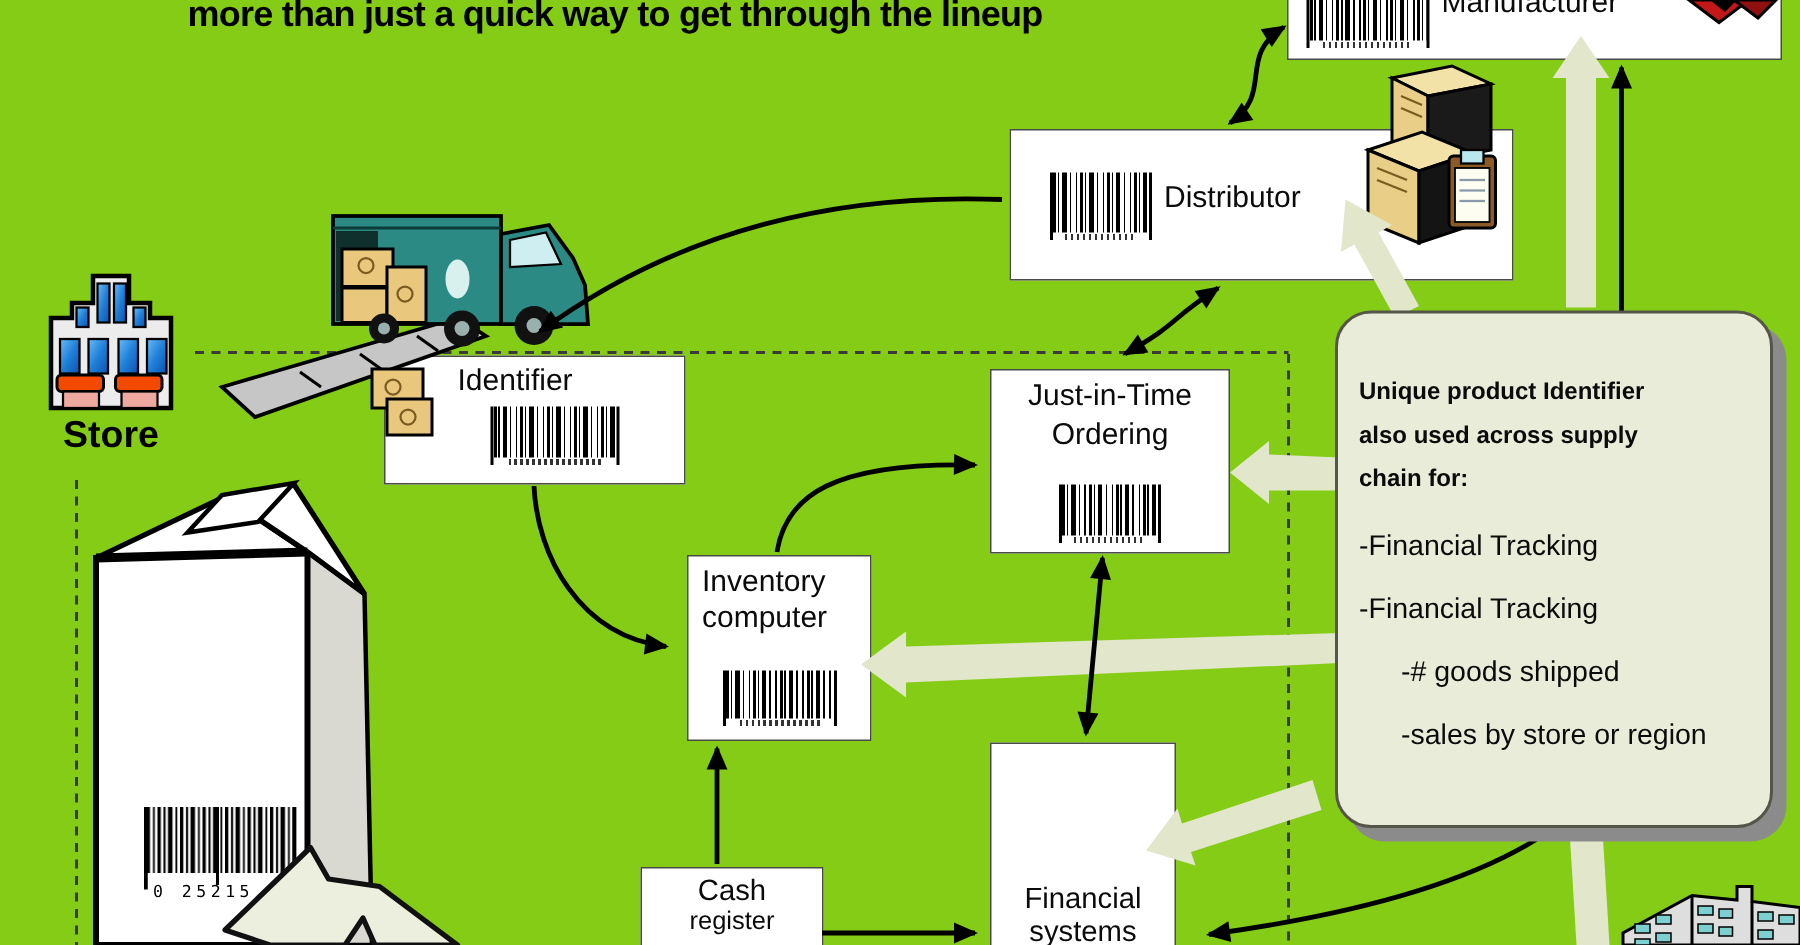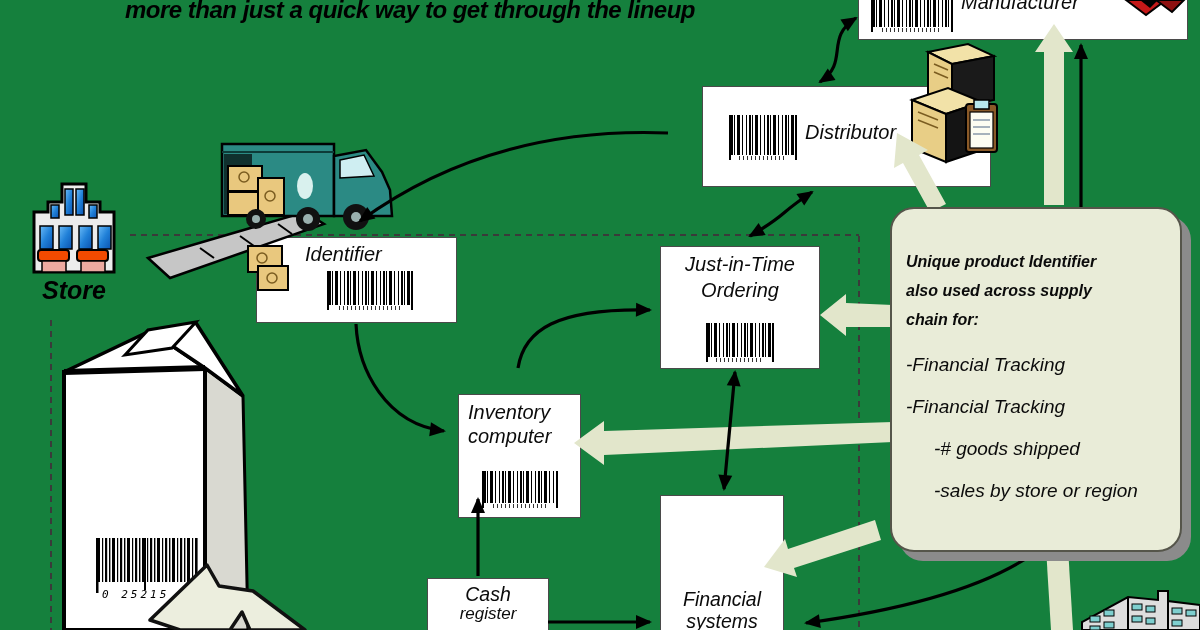--- a/index.html
+++ b/index.html
@@ -1,17 +1,17 @@
 <!DOCTYPE html>
 <html><head>
 <meta charset="utf-8">
 <style>
   html,body{margin:0;padding:0;background:#fff;}
-  #stage{position:relative;width:1200px;height:630px;overflow:hidden;background:#15803d;
-         font-family:"Liberation Sans",sans-serif;font-style:italic;}
+  #stage{position:relative;width:1200px;height:630px;overflow:hidden;background:#84cc16;
+         font-family:"Liberation Sans",sans-serif;}
   #caption{position:absolute;left:70px;top:-4px;width:680px;text-align:center;
            font-size:24px;font-weight:bold;color:#000;letter-spacing:-0.5px;white-space:nowrap;}
   .node{position:absolute;background:#fff;border:1.6px solid #4a4a4a;z-index:1;}
   .lbl{position:absolute;font-size:20px;line-height:1.15;color:#0b0b0b;white-space:nowrap;}
   .ctr{text-align:center;left:0;right:0;}
   .barcode{position:absolute;
      background:repeating-linear-gradient(90deg,#000 0 2px,#fff 2px 3px,#000 3px 4px,#fff 4px 6px,
         #000 6px 9px,#fff 9px 11px,#000 11px 12px,#fff 12px 15px,#000 15px 16px,#fff 16px 18px);}
   .barcode::before{content:"";position:absolute;left:-2px;right:-2px;top:0;bottom:-5px;
      border-left:2px solid #000;border-right:2px solid #000;}
@@ -33,37 +33,37 @@
 
 <div id="stage">
 
   <div id="caption">more than just a quick way to get through the lineup</div>
 
   <div class="node" style="left:858px;top:-62px;width:328px;height:100px;">
     <div class="barcode" style="left:14px;top:56px;width:78px;height:32px;"></div>
     <span class="lbl" style="left:102px;top:52px;">Manufacturer</span>
   </div>
 
-  <div class="node" style="left:702px;top:86px;width:287px;height:99px;">
+  <div class="node" style="left:673px;top:86px;width:287px;height:99px;padding-left:47px;">
     <div class="barcode" style="left:28px;top:28px;width:64px;height:40px;"></div>
     <span class="lbl" style="left:102px;top:34px;">Distributor</span>
   </div>
 
   <div class="node" style="left:256px;top:237px;width:199px;height:84px;">
     <span class="lbl" style="left:48px;top:5px;">Identifier</span>
     <div class="barcode" style="left:72px;top:33px;width:82px;height:34px;"></div>
   </div>
 
   <div class="node" style="left:660px;top:246px;width:158px;height:121px;">
     <span class="lbl ctr" style="top:6px;">Just-in-Time</span>
     <span class="lbl ctr" style="top:32px;">Ordering</span>
     <div class="barcode" style="left:47px;top:76px;width:64px;height:34px;"></div>
   </div>
 
-  <div class="node" style="left:458px;top:370px;width:121px;height:122px;margin-top:24px;">
+  <div class="node" style="left:458px;top:370px;width:121px;height:122px;">
     <span class="lbl" style="left:9px;top:6px;">Inventory</span>
     <span class="lbl" style="left:9px;top:30px;">computer</span>
     <div class="barcode" style="left:25px;top:76px;width:72px;height:32px;"></div>
   </div>
 
   <div class="node" style="left:427px;top:578px;width:120px;height:60px;">
     <span class="lbl ctr" style="top:4px;font-size:19.5px;">Cash</span>
     <span class="lbl ctr" style="top:25px;font-size:17px;">register</span>
   </div>
 

